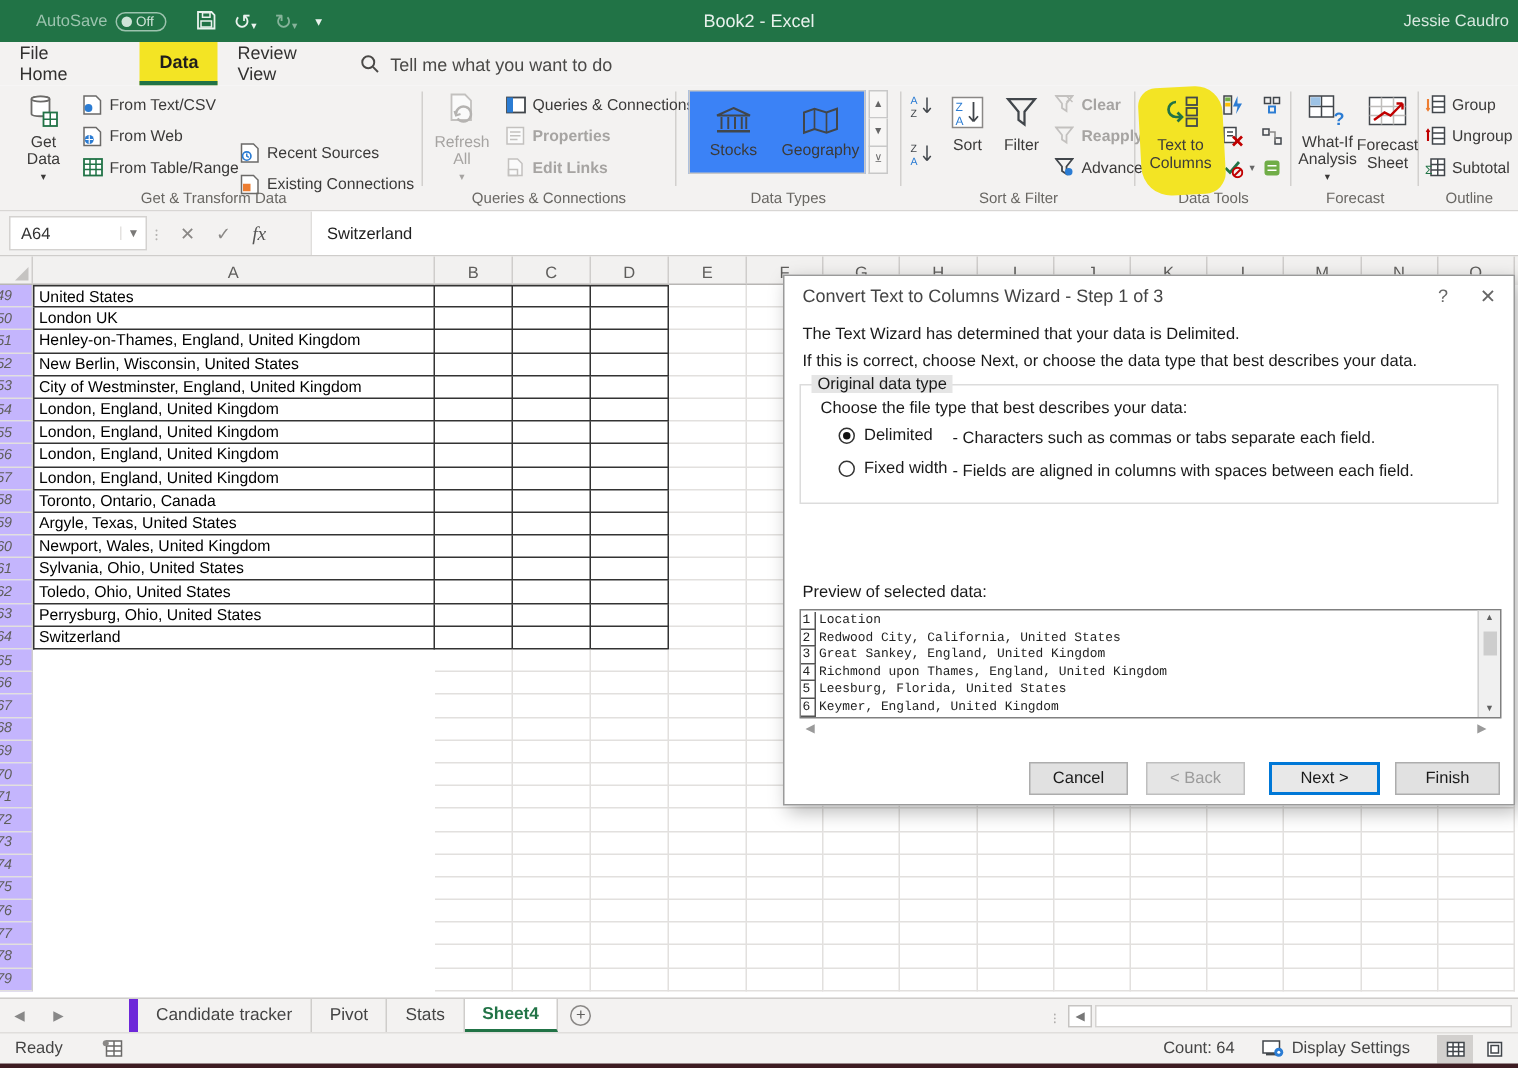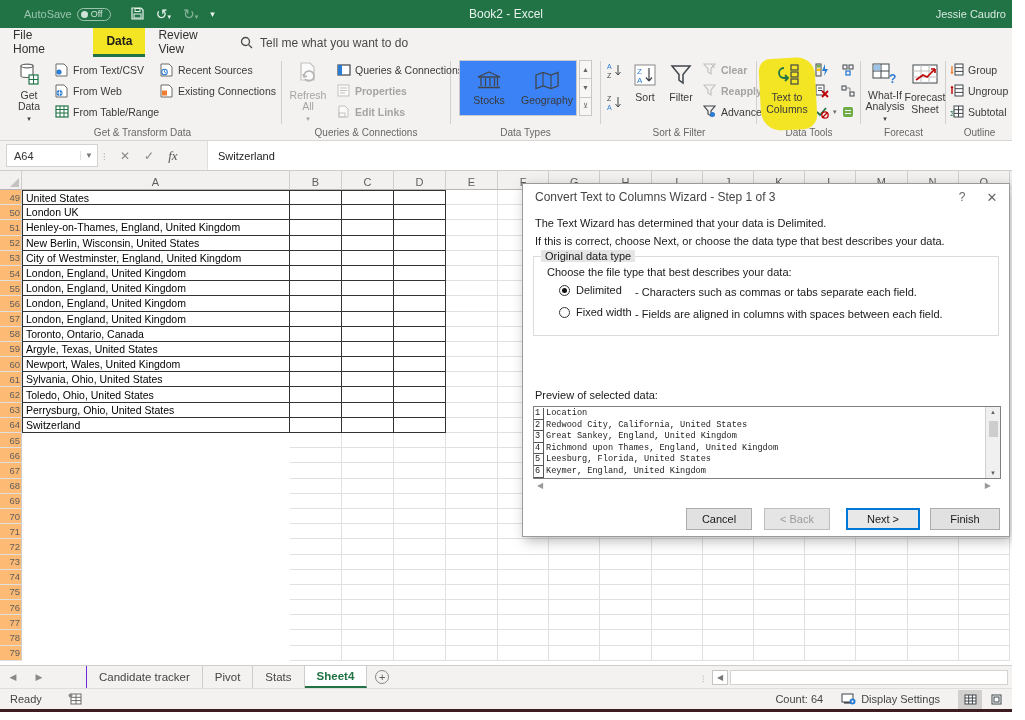--- a/index.html
+++ b/index.html
@@ -56,21 +56,21 @@
   .fval { position:absolute; left:207px; top:0; right:0; height:29px; background:#fff; border-left:1px solid #e0deDC; display:flex; align-items:center; padding-left:10px; font-size:11px; color:#222; }
 
   
   .chead { position:absolute; left:0; top:171px; width:1012px; height:19px; display:flex; background:#f2f1f0; }
   .ch { border-right:1px solid #cfcdcb; border-bottom:1px solid #b8b6b4; font-size:11px; color:#5f5e5c; display:flex; align-items:flex-end; justify-content:center; padding-bottom:1px; }
   .ch.corner { width:22px; position:relative; }
   .ch.corner:after { content:""; position:absolute; right:2px; bottom:2px; border-left:9px solid transparent; border-bottom:9px solid #c5c3c1; }
   .ch.ca { width:268px; } .ch.cs { width:52px; } .ch.cf { width:51.2px; }
   .sheet { position:absolute; left:0; top:190px; width:1012px; height:475px; overflow:hidden; background:#fff; }
   .row { display:flex; height:15.2px; }
-  .rn { width:22px; background:#fdba74; border-right:1px solid #cfcdcb; border-bottom:1px solid #e2e0de; font-size:9.5px; color:#5f5e5c; display:flex; align-items:center; justify-content:flex-end; padding-right:1px; flex:none; }
+  .rn { width:22px; background:#c4b5fd; border-right:1px solid #cfcdcb; border-bottom:1px solid #e2e0de; font-size:9.5px; color:#5f5e5c; display:flex; align-items:center; justify-content:flex-end; padding-right:13px; flex:none;font-style:italic; }
   .cell { flex:none; font-size:10.5px; color:#000; display:flex; align-items:center; overflow:hidden; white-space:nowrap; }
   .c-a { width:268px; padding-left:3px; }
   .c-s { width:52px; } .c-f { width:51.2px; }
   .lite { border-right:1px solid #e2e0de; border-bottom:1px solid #e2e0de; }
   .row.data .c-a { border-left:1px solid #333; border-right:1px solid #333; border-bottom:1px solid #333; }
   .row.data .dark { border-right:1px solid #333; border-bottom:1px solid #333; }
   .row.data:first-of-type .c-a, .row.data:first-of-type .dark { border-top:1px solid #333; }
 
   
   .dlg { position:absolute; left:522px; top:183px; width:488px; height:354px; background:#fff; border:1px solid #9a9a9a; box-shadow:3px 4px 12px rgba(0,0,0,.28); z-index:10; font-size:11px; color:#1a1a1a; }
@@ -97,21 +97,21 @@
   .pvs span { padding:2px 0; }
   .hsc { position:absolute; top:297px; font-size:8px; color:#9a9a9a; }
   .dbtn { position:absolute; top:324px; height:22px; background:#e1e1e1; border:1px solid #adadad; font-size:11px; color:#1a1a1a; display:flex; align-items:center; justify-content:center; }
   .dbtn.def { border:2px solid #0078d7; background:#e8e8e8; }
   .dbtn.dis { color:#9b9b9b; background:#e5e5e5; border-color:#bfbfbf; }
 
   
   .stabs { position:absolute; left:0; top:665px; width:1012px; height:23px; background:#f3f2f1; border-top:1px solid #cfcdcb; display:flex; align-items:stretch; font-size:11.5px; color:#444; }
   .snav { width:26px; display:flex; align-items:center; justify-content:center; color:#888; font-size:9px; }
   .stab { padding:0 12px; display:flex; align-items:center; border-right:1px solid #cfcdcb; cursor:default; }
-  .stab:first-of-type { border-left:1px solid #6d28d9; margin-left:34px; }
+  .stab:first-of-type { border-left:6px solid #6d28d9; margin-left:34px; }
   .stab.active { background:#fff; color:#217346; font-weight:bold; border-bottom:2px solid #217346; }
   .addsheet { width:30px; display:flex; align-items:center; justify-content:center; }
   .addsheet span { width:14px; height:14px; border:1px solid #8a8886; border-radius:50%; font-size:11px; line-height:12px; text-align:center; color:#5f5e5c; }
   .tdots { position:absolute; left:702px; top:6px; color:#b0aeac; font-size:9px; }
   .hbar-btn { position:absolute; left:712px; top:4px; width:16px; height:15px; border:1px solid #c6c4c2; background:#fff; font-size:8px; color:#777; display:flex; align-items:center; justify-content:center; }
   .hbar-track { position:absolute; left:730px; top:4px; width:278px; height:15px; background:#fff; border:1px solid #d6d4d2; }
 
   
   .sbar { position:absolute; left:0; top:688px; width:1012px; height:21px; background:#f3f2f1; border-top:1px solid #e0deDC; display:flex; align-items:center; font-size:11px; color:#444; }
   .sready { margin-left:10px; }
@@ -224,21 +224,21 @@
         <div class="smbtn">
           <span class="micon">
                 <svg width="14" height="13" viewBox="0 0 14 13">
                   <rect x="1" y="1" width="12" height="11" fill="#fff" stroke="#217346" stroke-width="1.2"></rect>
                   <path d="M1 4.5 h12 M1 8 h12 M5 1 v11 M9 1 v11" stroke="#217346"></path>
                 </svg>
               </span>
           <span>From Table/Range</span>
         </div>
       </div>
-      <div class="smstack" style="left:155px;">
+      <div class="smstack" style="left:155px;margin-top:32px;">
         <div class="smbtn">
           <span class="micon">
                 <svg width="13" height="14" viewBox="0 0 13 14">
                   <path d="M1 1 h8 l3 3 v9 h-11z" fill="#fff" stroke="#6b6a68"></path>
                   <circle cx="4.5" cy="9" r="2.8" fill="none" stroke="#2b7cd3" stroke-width="1.1"></circle>
                   <path d="M4.5 7.3 v1.8 l1.4.8" stroke="#2b7cd3" fill="none"></path>
                 </svg>
               </span>
           <span>Recent Sources</span>
         </div>

